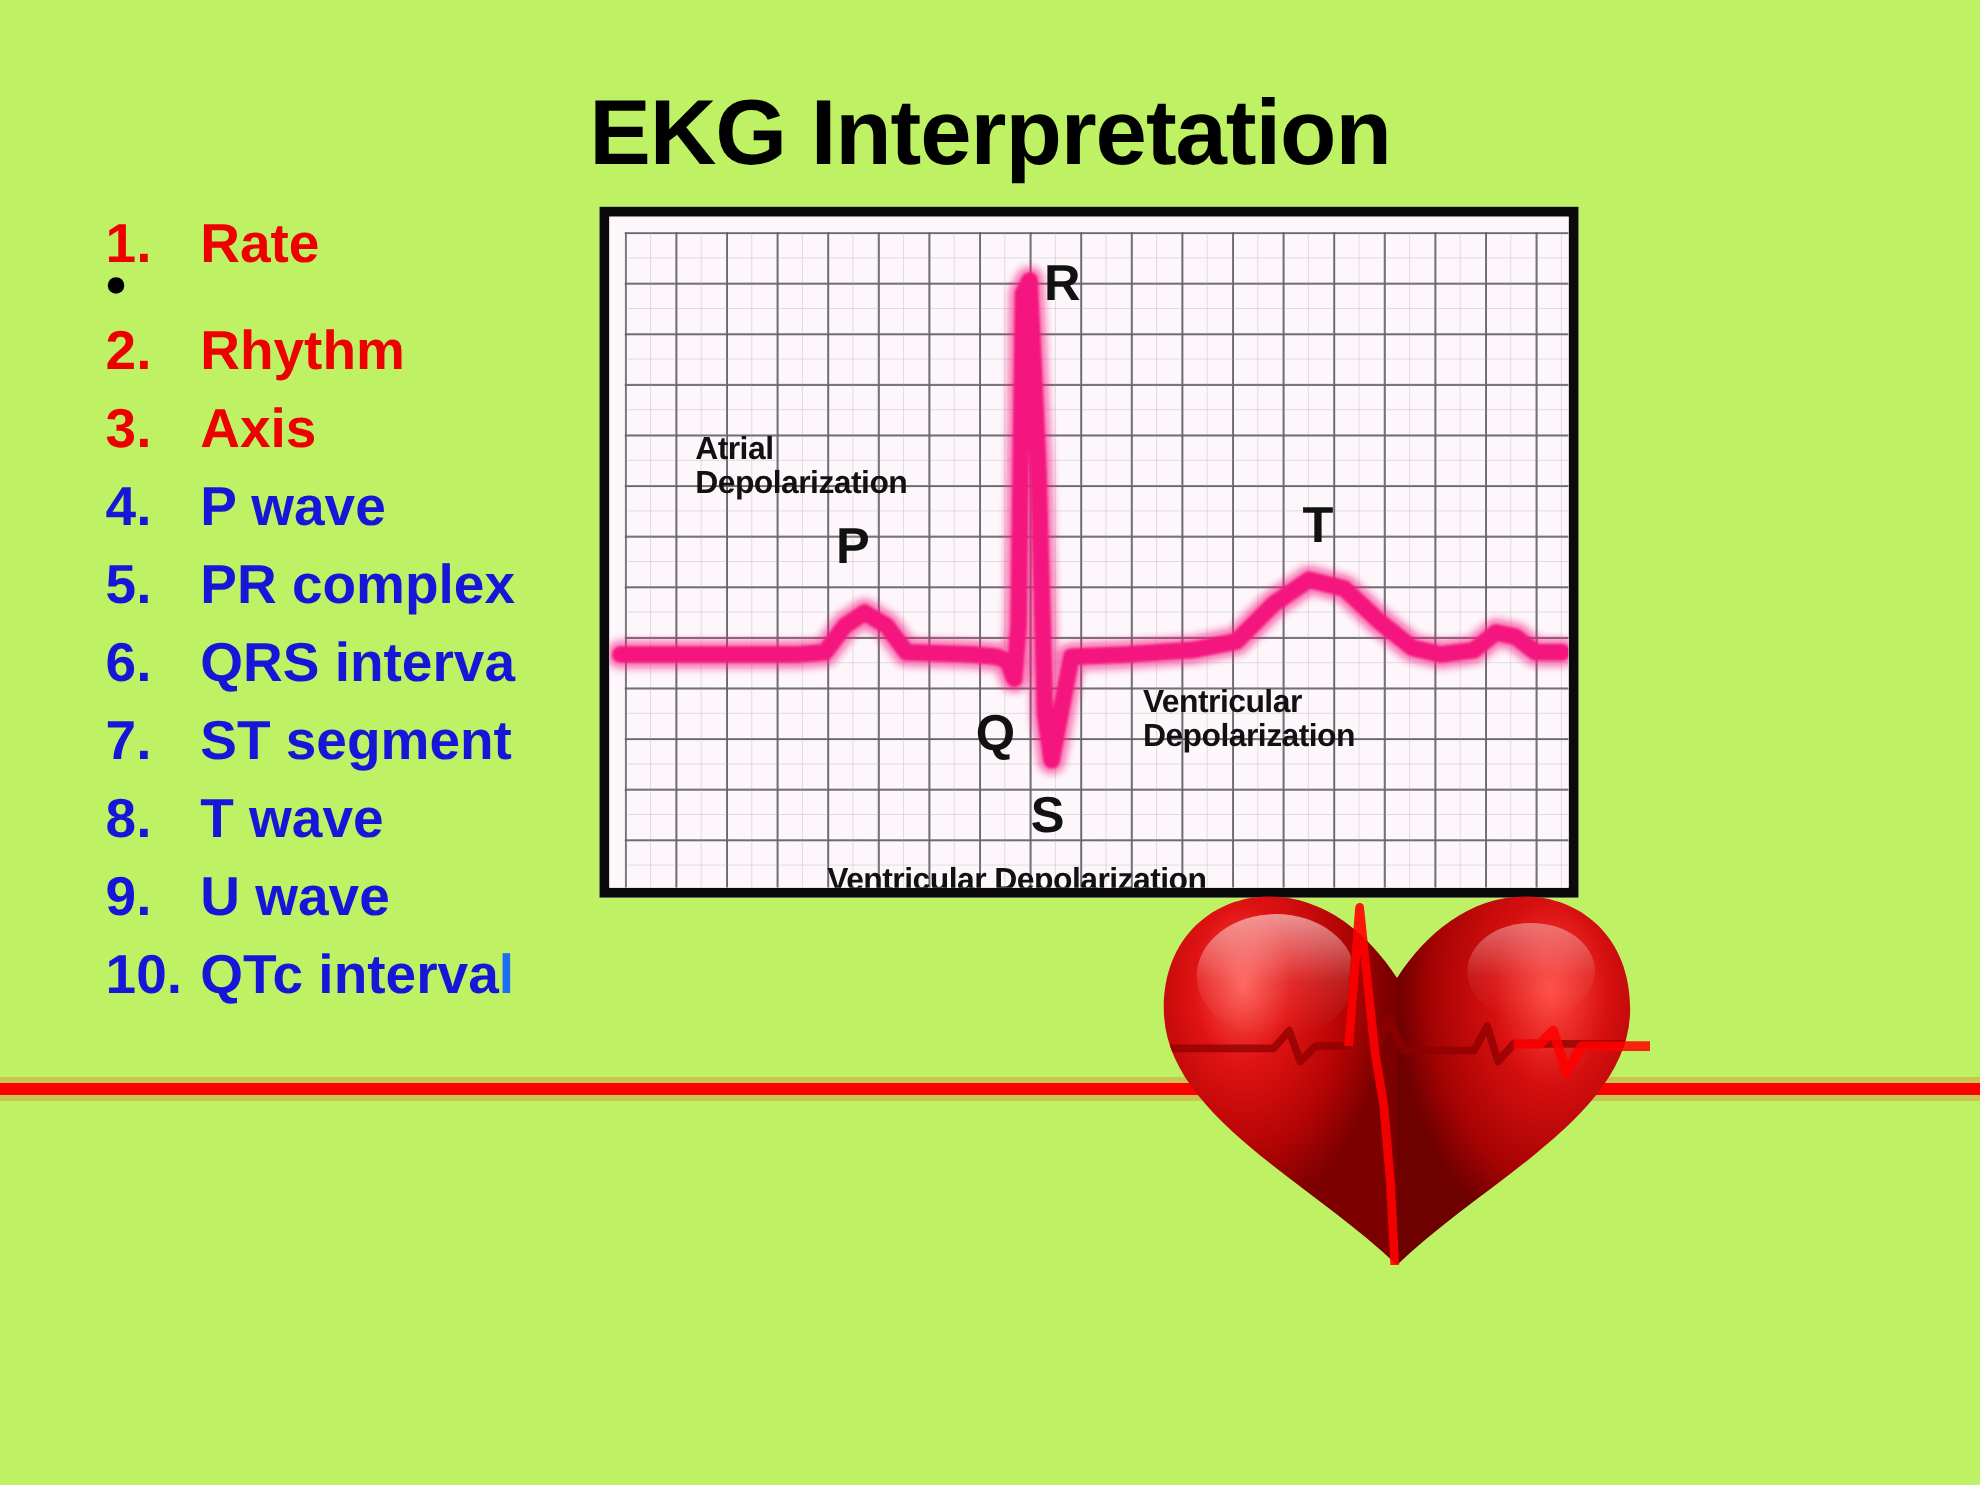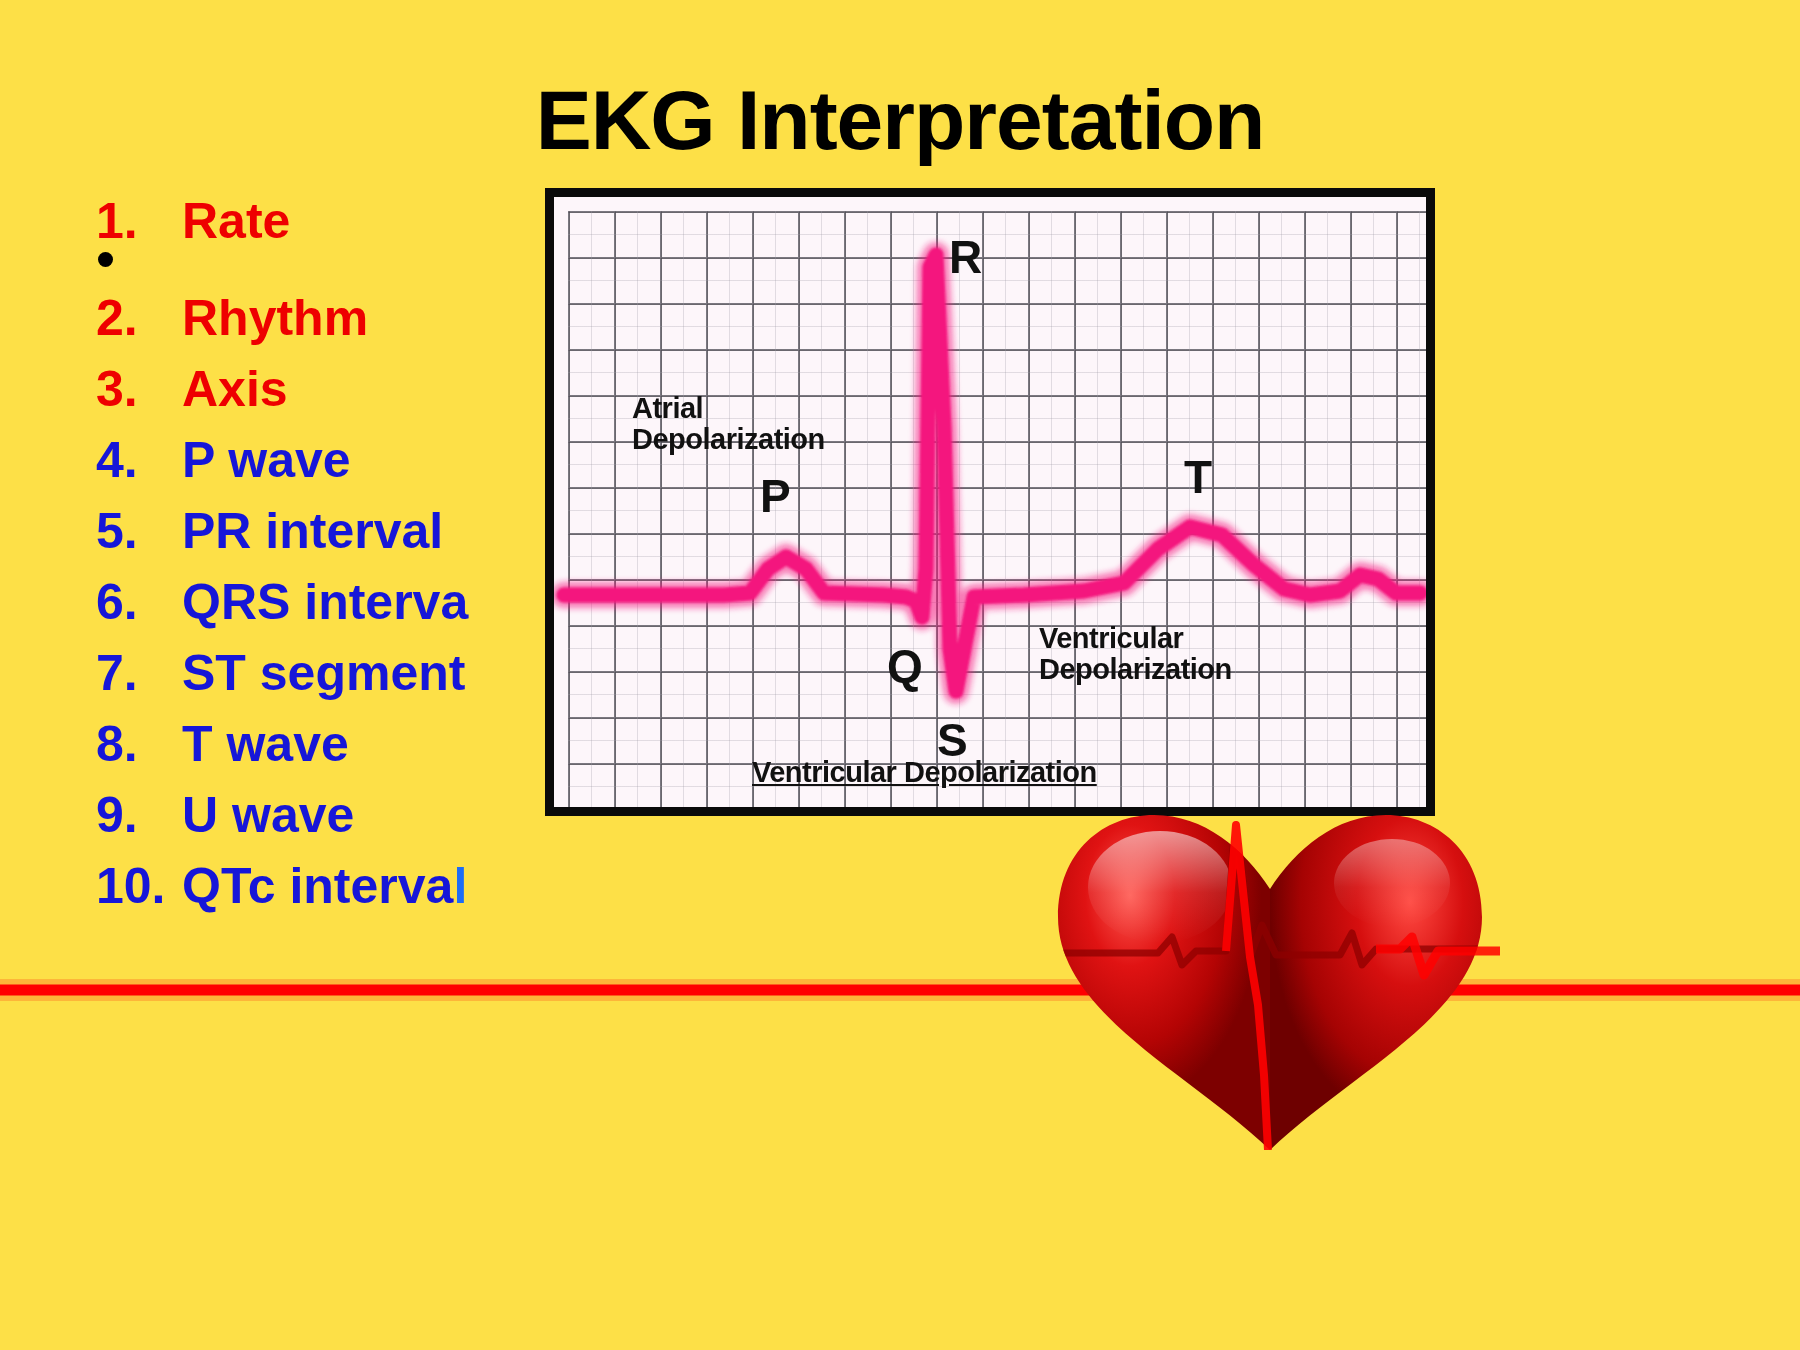--- a/index.html
+++ b/index.html
@@ -5,21 +5,21 @@
   * { box-sizing: border-box; margin: 0; padding: 0; }
   html, body {
     width: 1800px; height: 1350px;
     background: #ffffff;
     font-family: "Liberation Sans", sans-serif;
     overflow: hidden;
   }
   #slide {
     position: relative;
     width: 1800px; height: 1350px;
-    background: #fde047;
+    background: #bef264;
   }
 
   
   #title {
     position: absolute;
     left: 0; top: 78px;
     width: 1800px;
     text-align: center;
     font-size: 84px;
     font-weight: bold;
@@ -106,21 +106,21 @@
   .ekg-big { font-size: 46px; }
   .ekg-cap { font-size: 29px; line-height: 1.08; }
 
   #lbl-atrial   { left: 78px;  top: 196px; }
   #lbl-P        { left: 206px; top: 272px; }
   #lbl-R        { left: 395px; top: 33px;  }
   #lbl-Q        { left: 333px; top: 442px; }
   #lbl-S        { left: 383px; top: 516px; }
   #lbl-T        { left: 630px; top: 253px; }
   #lbl-ventrep  { left: 453px; top: 426px; padding-left: 32px; }
-  #lbl-ventdep  { left: 198px; top: 560px; text-decoration: underline; }
+  #lbl-ventdep  { left: 198px; top: 588px; }
 
   
   #heart { position: absolute; left: 1040px; top: 805px; }
 
   
   #redline { position: absolute; left: 0; top: 940px; width: 1800px; height: 140px; }
 </style>
 </head>
 <body>
 
@@ -140,21 +140,21 @@
       <div class="li-row" style="color: rgb(238, 0, 0); margin-top: 21px;">
         <span class="li-num">3.</span>
         <span class="li-text">Axis</span>
       </div>
       <div class="li-row" style="color: rgb(22, 22, 216); margin-top: 21px;">
         <span class="li-num">4.</span>
         <span class="li-text">P wave</span>
       </div>
       <div class="li-row" style="color: rgb(22, 22, 216); margin-top: 21px;">
         <span class="li-num">5.</span>
-        <span class="li-text">PR interval</span>
+        <span class="li-text">PR complex</span>
       </div>
       <div class="li-row" style="color: rgb(22, 22, 216); margin-top: 21px;">
         <span class="li-num">6.</span>
         <span class="li-text">QRS interva</span>
       </div>
       <div class="li-row" style="color: rgb(22, 22, 216); margin-top: 21px;">
         <span class="li-num">7.</span>
         <span class="li-text">ST segment</span>
       </div>
       <div class="li-row" style="color: rgb(22, 22, 216); margin-top: 21px;">

